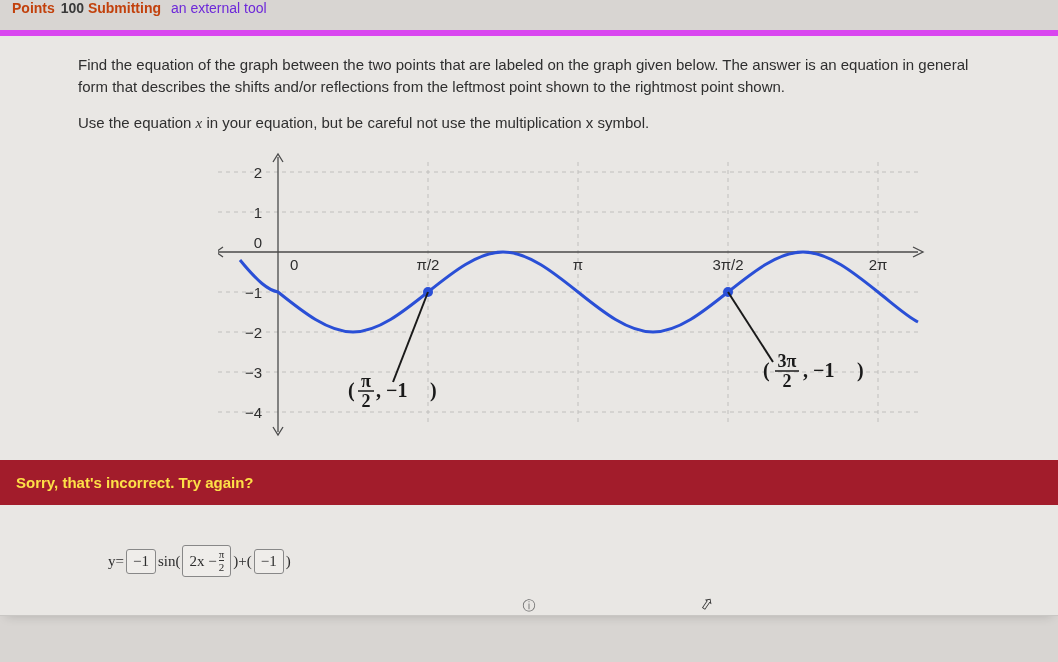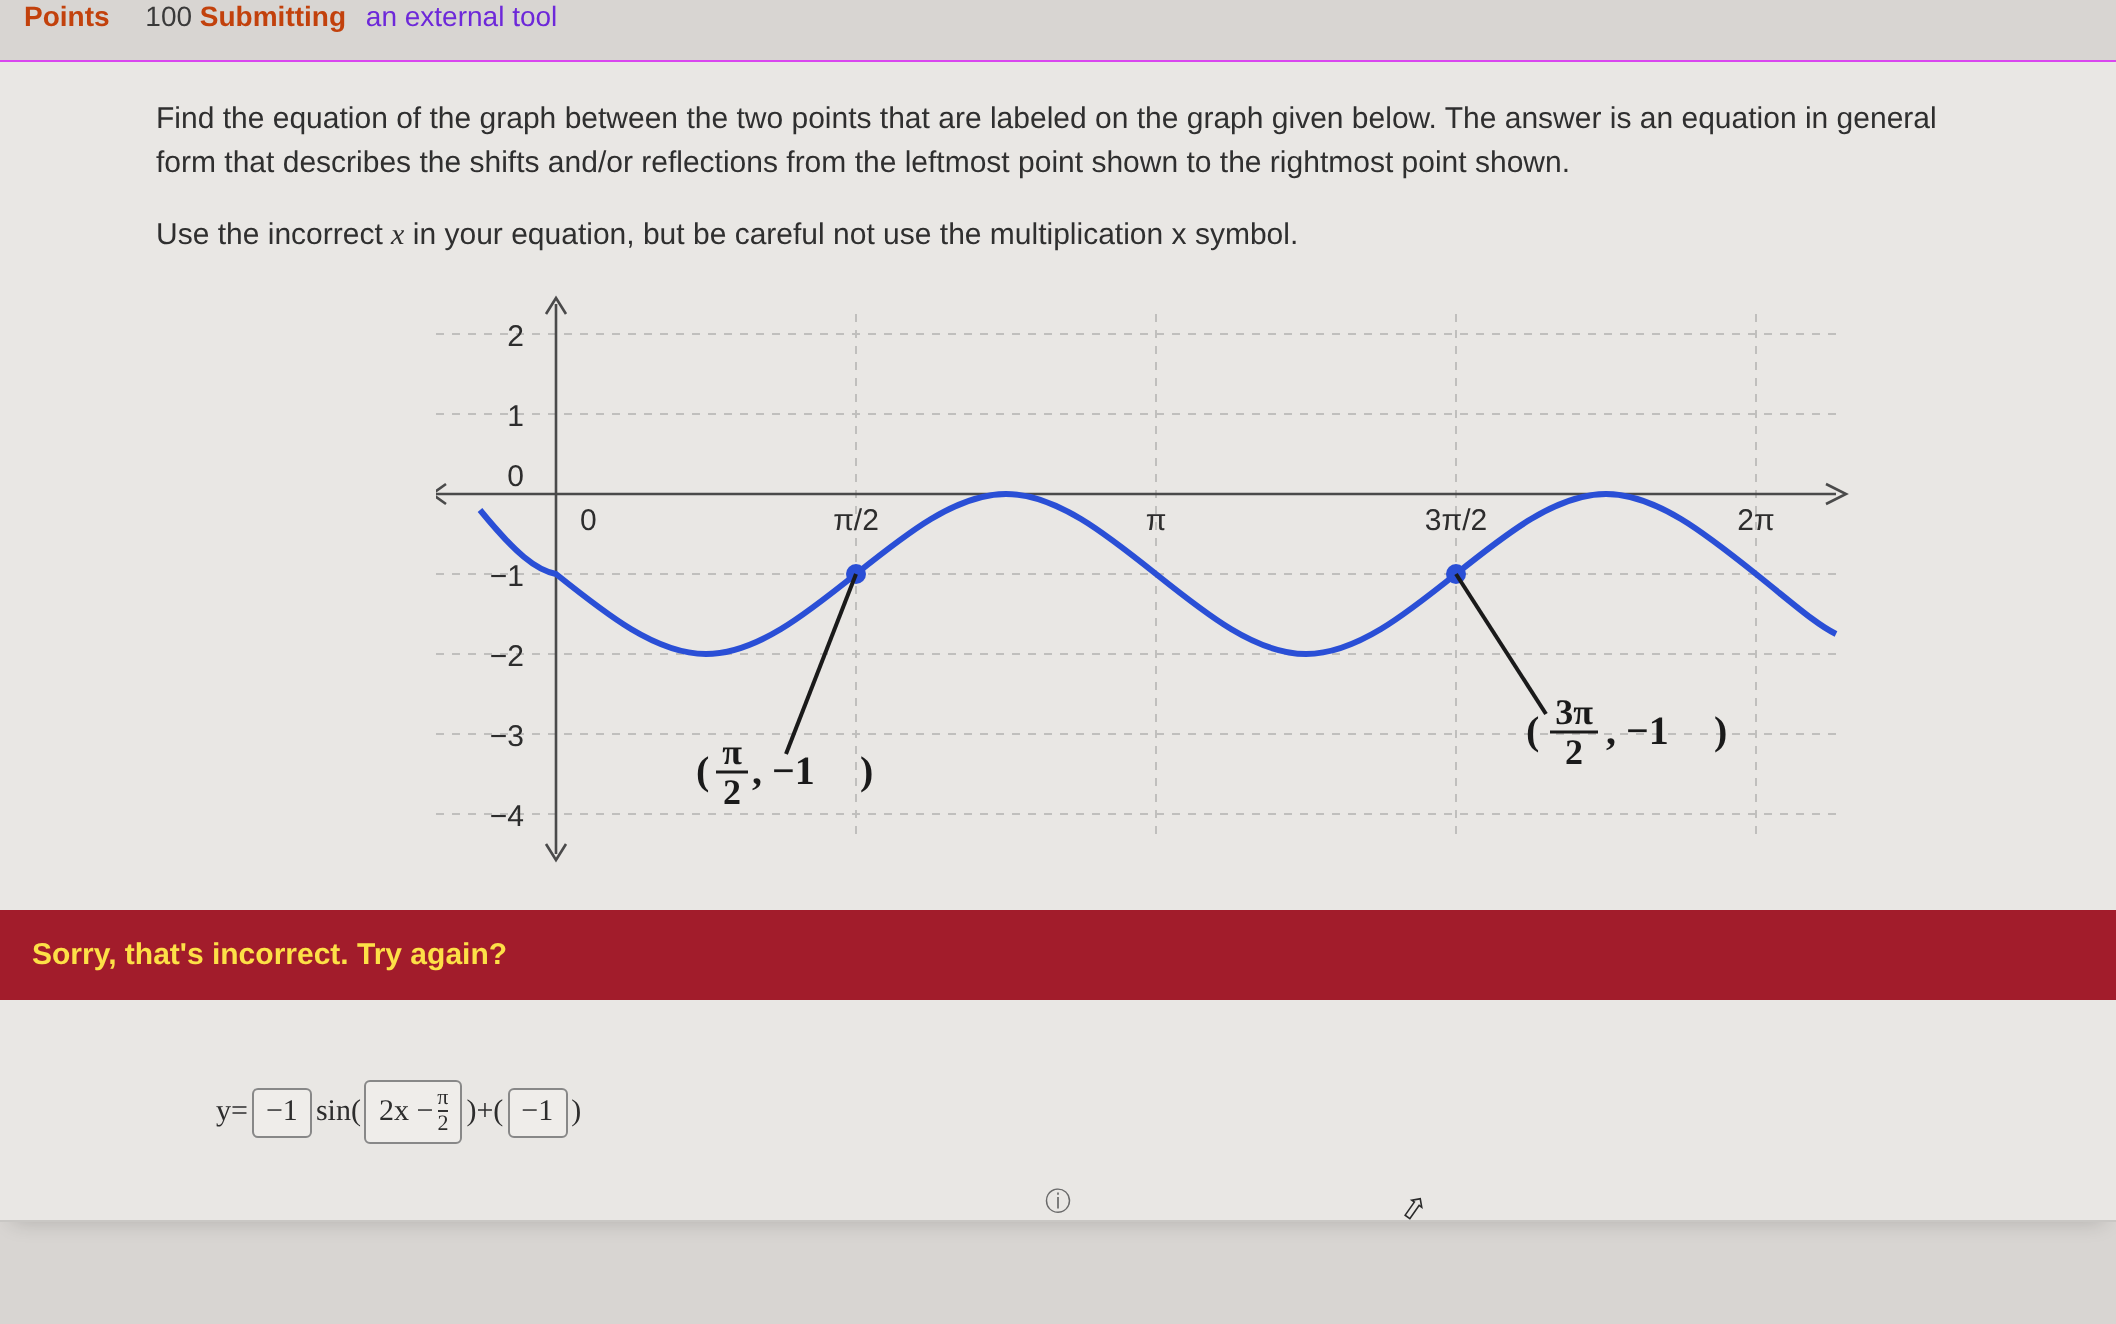--- a/index.html
+++ b/index.html
@@ -14,21 +14,21 @@
   .header {
     padding: 0 12px 8px 12px;
     font-size: 14px;
     color: #3a3a3a;
   }
   .header strong { font-weight: 700; color: #c2410c; }
   .header .light { color: #6d28d9; margin-left: 6px; }
   .panel {
     background: #e9e7e4;
     margin: 6px 0 0 0;
-    border-top: 1px solid #d946ef;
+    border-top: 6px solid #d946ef;
     border-bottom: 1px solid #c9c7c4;
     box-shadow: 0 6px 10px -6px rgba(0,0,0,0.18);
   }
   .content {
     padding: 18px 78px 0 78px;
   }
   .instructions {
     font-size: 15px;
     line-height: 1.45;
     color: #2f2f2f;
@@ -89,31 +89,31 @@
     left:700px; top:594px;
     font-size:16px; color:#2a2a2a;
     transform: rotate(-10deg);
   }
 </style>
 </head>
 <body>
 
 <div class="header">
   <strong>Points</strong>
-  <span style="margin-left:14px;">100</span>
+  <span style="margin-left:2px;font-weight:bold;">100</span>
   <strong style="">Submitting</strong>
   <span class="light">an external tool</span>
 </div>
 
 <div class="panel">
   <div class="content">
     <div class="instructions">
       <p>Find the equation of the graph between the two points that are labeled on the graph given below. The answer is an equation in general form that describes the shifts and/or reflections from the leftmost point shown to the rightmost point shown.</p>
       <p>
-        <span>Use the incorrect </span><span class="mvar">x</span><span> in your equation, but be careful not use the multiplication x symbol.</span>
+        <span>Use the equation </span><span class="mvar">x</span><span> in your equation, but be careful not use the multiplication x symbol.</span>
       </p>
     </div>
 
     <div class="chart-wrap">
       <svg class="graph" width="720" height="290" viewBox="0 0 720 290">
 
         <g>
           <line class="grid" x1="0" y1="20" x2="700" y2="20"></line>
           <line class="grid" x1="0" y1="60" x2="700" y2="60"></line>
           <line class="grid" x1="0" y1="140" x2="700" y2="140"></line>

